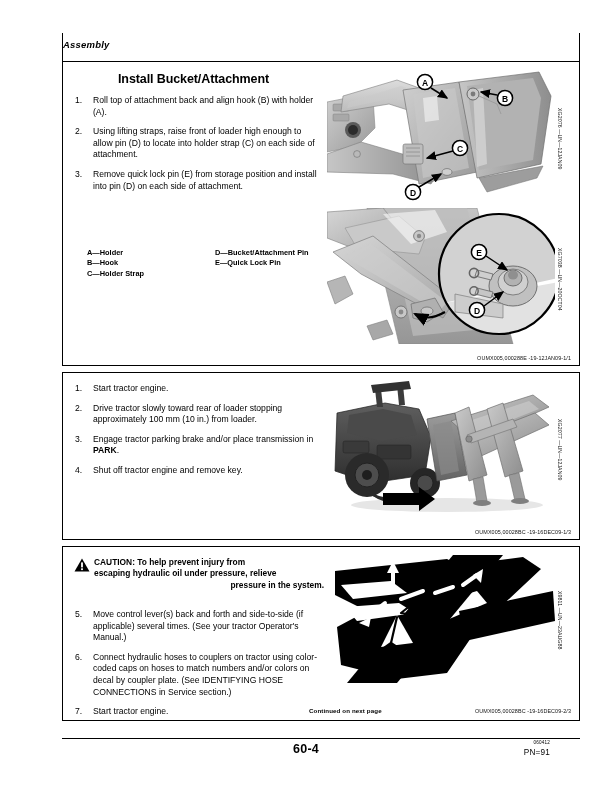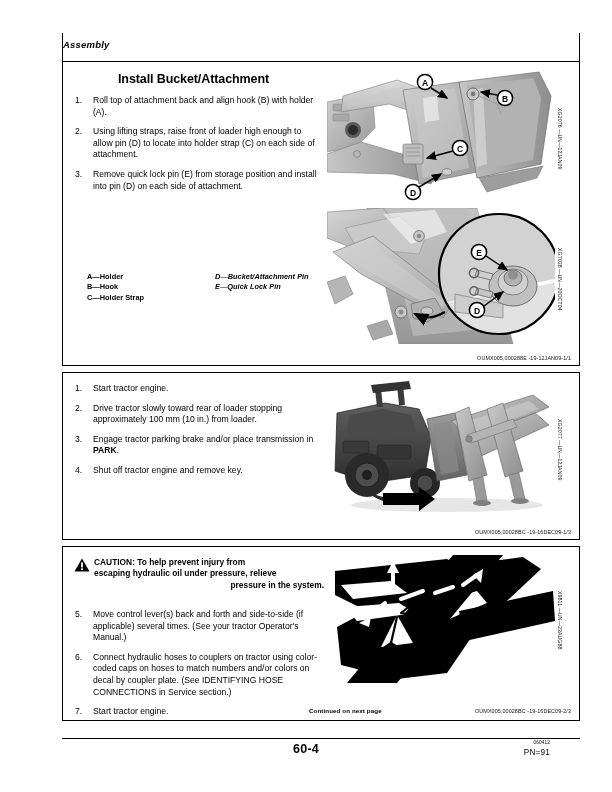--- a/index.html
+++ b/index.html
@@ -110,24 +110,23 @@
     left: 24px;
     top: 186px;
     width: 240px;
     font-size: 7.4px;
     font-weight: bold;
     line-height: 10.4px;
   }
   .legend .lcol {
     display: inline-block;
     vertical-align: top;
-    margin-top: 24px;
   }
   .legend .lcol.a { width: 128px; }
-  .legend .lcol.b { width: 110px; font-style: italic; }
+  .legend .lcol.b { width: 110px; }
   .legend .row { white-space: nowrap; }
 
   
   .fig {
     position: absolute;
     background: #fff;
     overflow: hidden;
   }
   .fig svg { display: block; }
 

